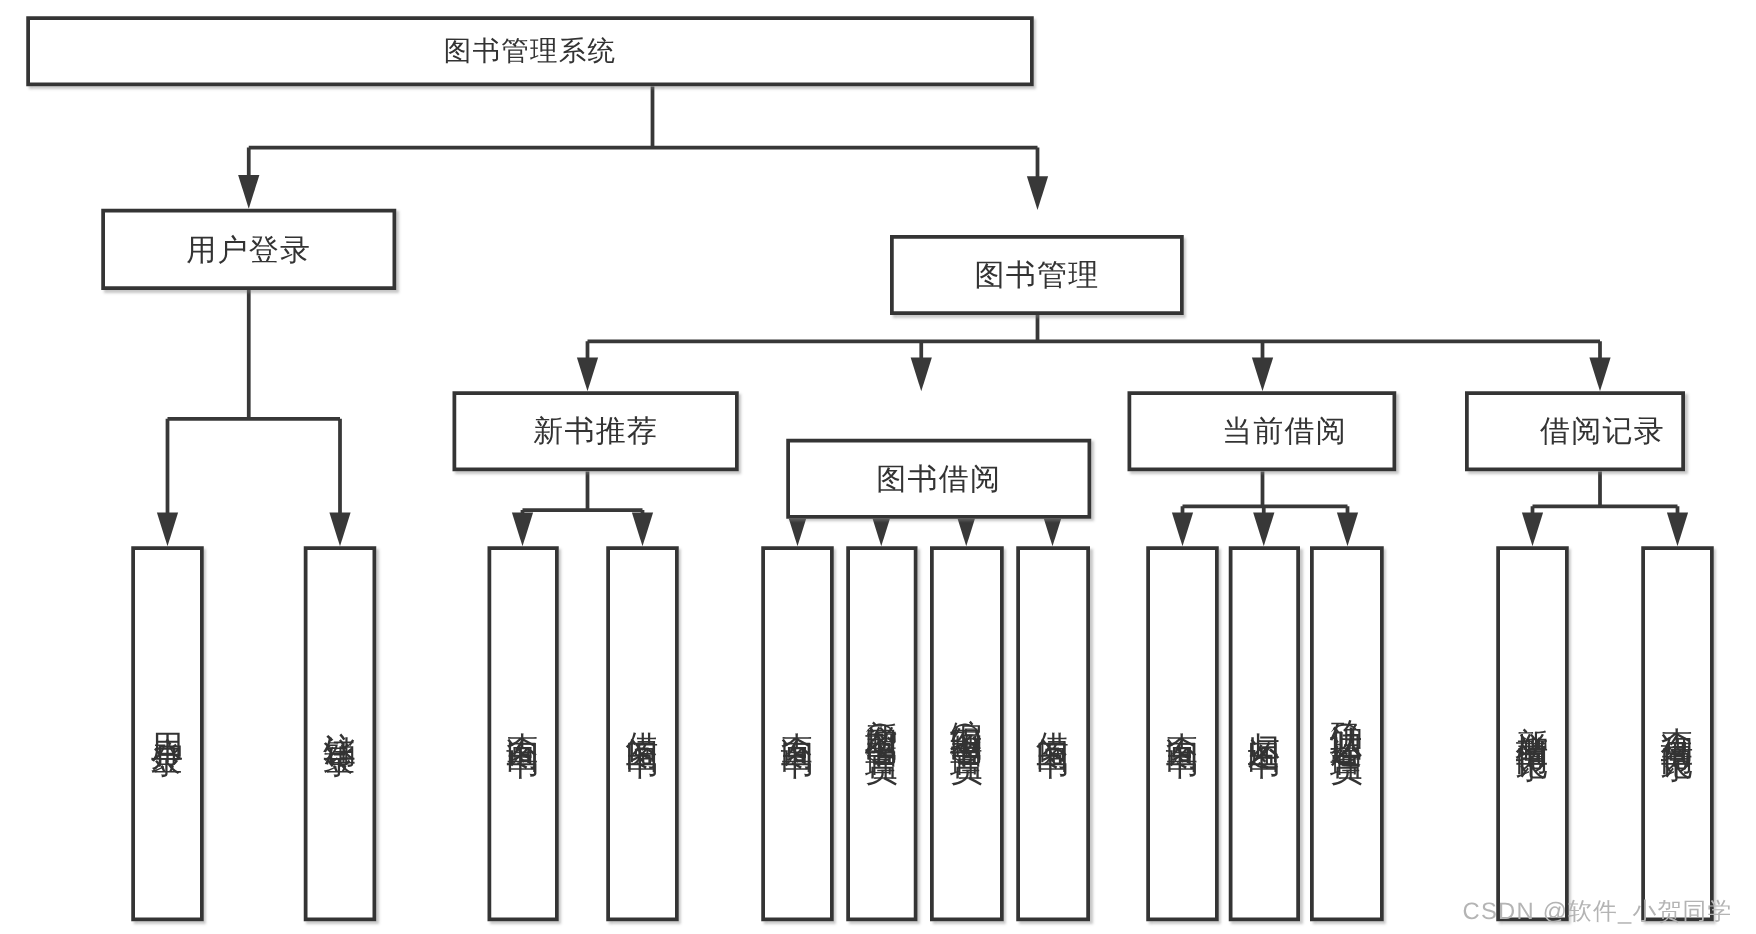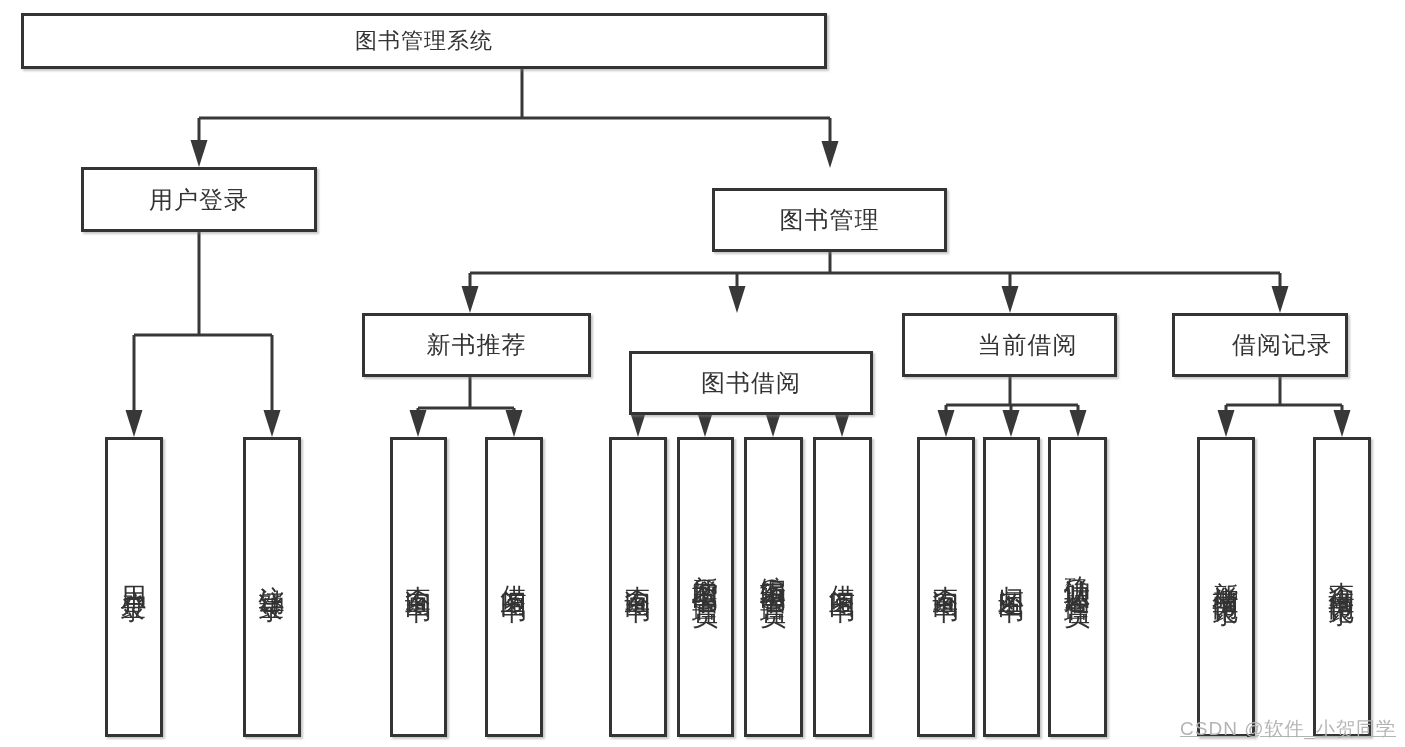--- a/index.html
+++ b/index.html
@@ -13,22 +13,22 @@
     box-shadow:2px 2px 2px rgba(130,130,130,.45);
   }
   .root-box{font-size:22px;letter-spacing:1px;}
   .hbox{font-size:24px;letter-spacing:1px;}
   .leaf{
     writing-mode:vertical-rl;font-size:26px;letter-spacing:4px;
     padding-bottom:28px;line-height:1;
   }
   #wires{position:absolute;left:0;top:0;pointer-events:none;}
   .watermark{
-    position:absolute;right:9px;bottom:5px;font-size:19px;color:#b4b4b4;
-    letter-spacing:1px;white-space:nowrap;text-decoration:underline;
+    position:absolute;right:19px;bottom:5px;font-size:19px;color:#b4b4b4;
+    letter-spacing:1px;white-space:nowrap;
   }
 </style>
 </head>
 <body>
 
 <div id="canvas">
 
   <svg id="wires" width="1405" height="747" viewBox="0 0 1405 747">
     <g stroke="#383838" stroke-width="3" fill="none">
 

